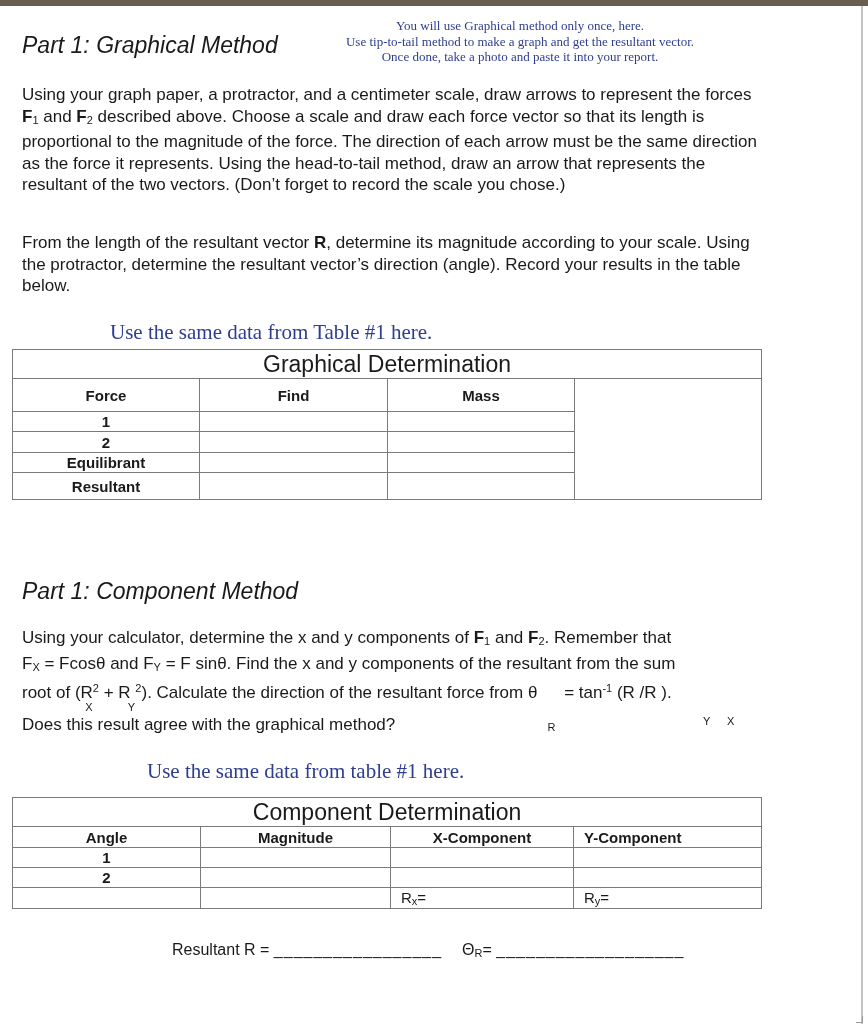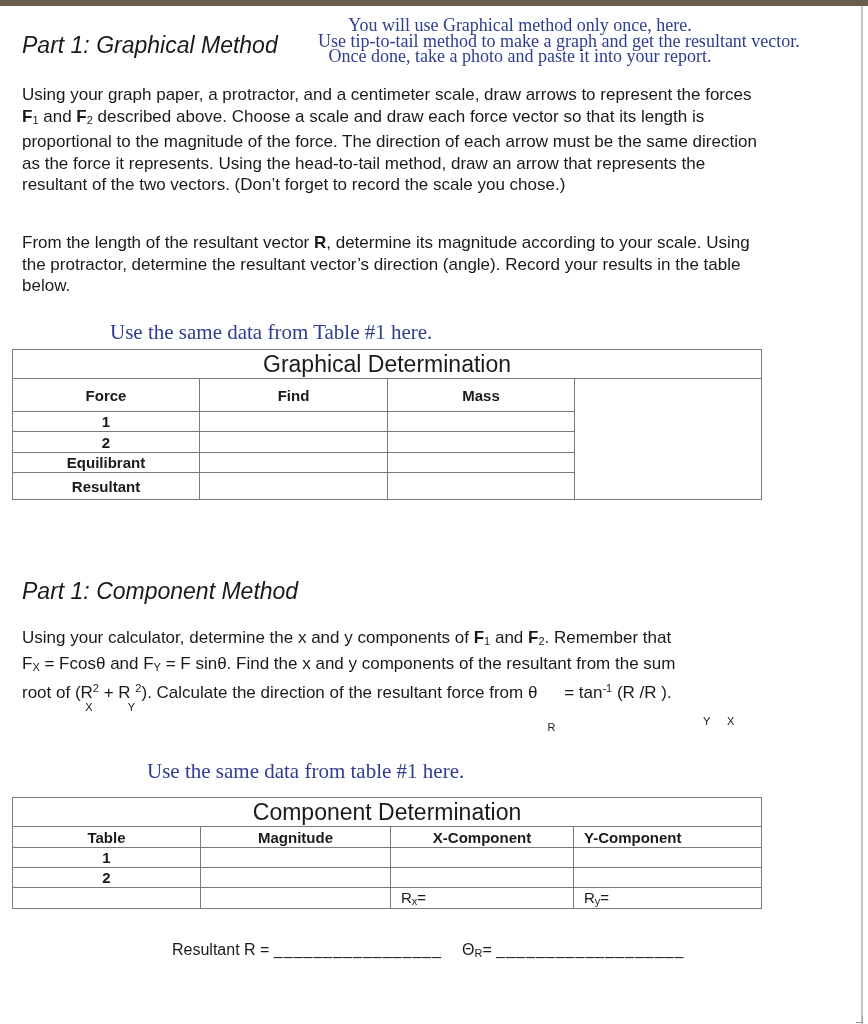--- a/index.html
+++ b/index.html
@@ -9,21 +9,21 @@
     font-family: "Liberation Sans", sans-serif;
   }
   .topbar { position: absolute; left: 0; top: 0; width: 868px; height: 6px; background: #6b5d4e; }
   .rightborder { position: absolute; left: 861px; top: 6px; width: 2px; height: 1018px; background: #c4c4c4; }
   .grip { position: absolute; left: 856px; top: 1016px; width: 6px; height: 6px;
           border-right: 1px solid #999; border-bottom: 1px solid #999; }
 
   .abs { position: absolute; }
   .heading { font-style: italic; font-size: 23px; color: #1a1a1a; white-space: nowrap; }
   .note { font-family: "Liberation Serif", serif; color: #2e3d8f; text-align: center; white-space: nowrap; }
-  .note-small { font-size: 18px; line-height: 15.5px; }
+  .note-small { font-size: 13px; line-height: 15.5px; }
   .note-big { font-size: 21px; }
   .para { font-size: 17px; line-height: 21.6px; width: 740px; }
   .para b { font-weight: bold; }
   sub.s { font-size: 11px; vertical-align: -2px; }
   sup.s { font-size: 11px; vertical-align: 6px; }
   .under { display: inline-block; position: relative; }
   .under .lbl { position: absolute; left: 50%; transform: translateX(-50%); top: 19px; font-size: 11px; }
 
   table.grid { position: absolute; border-collapse: collapse; table-layout: fixed; }
   table.grid td { border: 1.5px solid #7a7a7a; padding: 0; text-align: center; font-size: 15px; }
@@ -93,37 +93,38 @@
   </tr>
 </tbody>
   </table>
 
 <div class="abs heading" style="left:22px; top:578px;">Part 1: Component Method</div>
 
 <div class="abs para" style="left:22px; top:627px; width:760px;">
   <div><span>Using your calculator, determine the x and y components of </span><b>F</b><sub class="s">1</sub><span> and </span><b>F</b><sub class="s">2</sub><span>. Remember that</span></div>
   <div><span>F</span><sub class="s">X</sub><span> = Fcosθ and F</span><sub class="s">Y</sub><span> = F sinθ. Find the x and y components of the resultant from the sum</span></div>
   <div style="height:36px;"><span>root of (R</span><span class="under"><sup class="s">2</sup><span class="lbl" style="left:-4px;">X</span></span><span> + R </span><span class="under"><sup class="s">2</sup><span class="lbl" style="left:-4px;">Y</span></span><span>). </span><span> Calculate the direction of the resultant force from θ</span><span class="under" style="width:22px;"><span class="lbl" style="left:14px;">R</span></span><span> = tan</span><sup class="s">-1</sup><span> (R /R ).</span><span class="abs" style="left:681px; top:84px; font-size:11px;">Y</span><span class="abs" style="left:705px; top:84px; font-size:11px;">X</span></div>
+  <div>Does this result agree with the graphical method?</div>
 </div>
 
 <div class="abs note note-big" style="left:147px; top:759px;">Use the same data from table #1 here.</div>
 
 <table class="grid" style="left:12px; top:797px; width:749px;">
   <colgroup>
       <col style="width:188px">
       <col style="width:190px">
       <col style="width:183px">
       <col style="width:188px">
     </colgroup>
   <tbody>
       <tr style="height:29px;padding-left:36px;">
     <td class="title" colspan="4">Component Determination</td>
   </tr>
   <tr style="height:21px;">
-    <td class="hd">Table</td>
+    <td class="hd">Angle</td>
     <td class="hd">Magnitude</td>
     <td class="hd">X-Component</td>
     <td class="hd left">Y-Component</td>
   </tr>
   <tr style="height:20px;">
     <td class="hd">1</td>
     <td></td>
     <td></td>
     <td></td>
   </tr>

